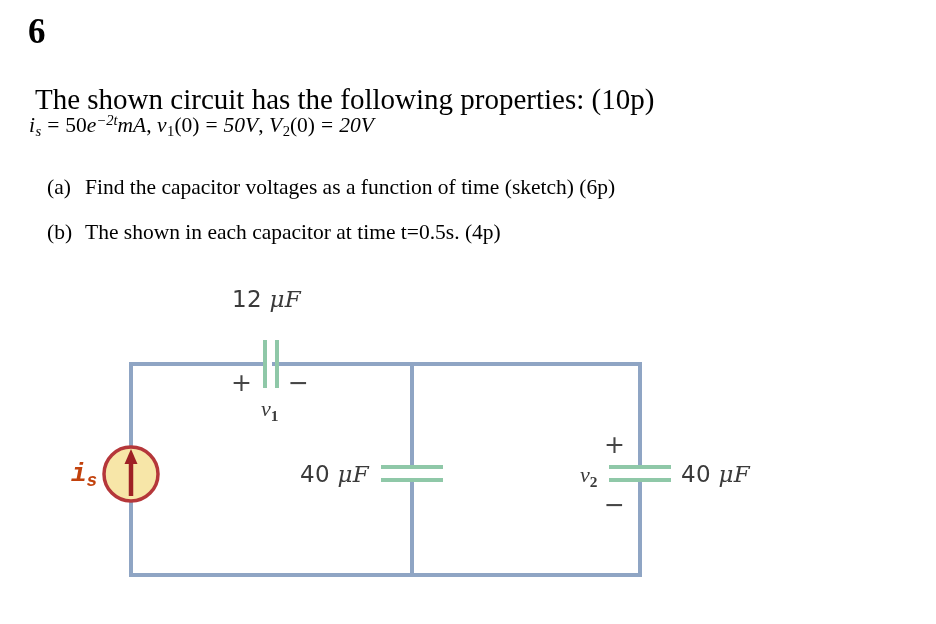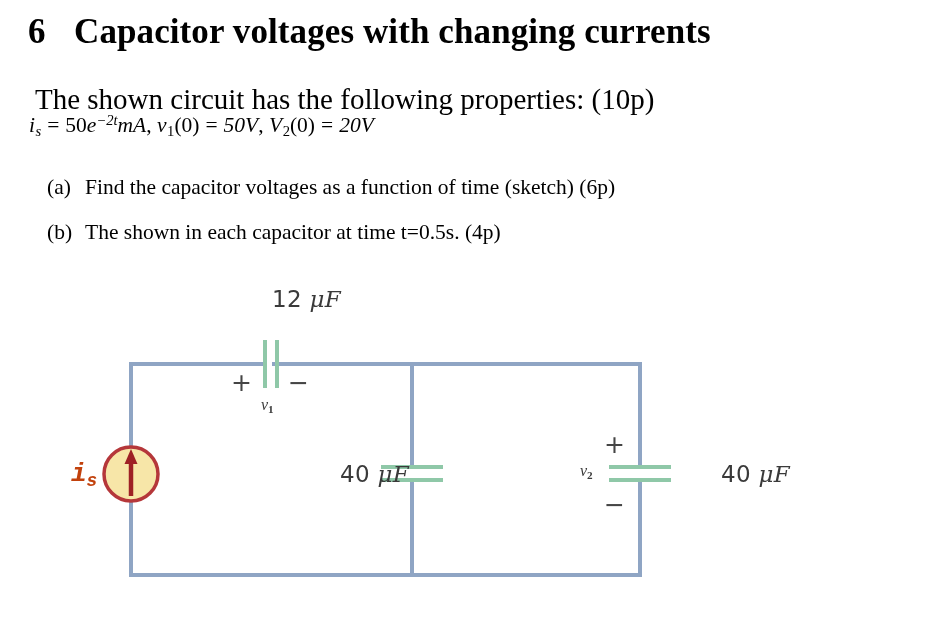--- a/index.html
+++ b/index.html
@@ -101,32 +101,31 @@
   .clabel {
     position: absolute;
     font-family: "DejaVu Sans", "Liberation Sans", sans-serif;
     color: #3a3a3a;
     white-space: nowrap;
   }
   .cap-value {
     font-size: 23px;
     font-weight: 500;
     letter-spacing: 0.3px;
-    margin-left: 40px;
   }
   .cap-value .mu { font-style: italic; font-family: "DejaVu Serif", serif; }
   .sign {
     font-size: 25px;
     color: #454545;
     font-family: "DejaVu Sans", "Liberation Sans", sans-serif;
   }
   .vlabel {
     font-family: "Liberation Serif", "DejaVu Serif", serif;
     font-style: italic;
-    font-size: 16px;
+    font-size: 22px;
     color: #3a3a3a;
   }
   .vlabel sub {
     font-size: 0.7em;
     vertical-align: -0.3em;
     font-style: normal;
     font-weight: bold;
   }
   .slabel {
     font-family: Liberation Mono, monospace;
@@ -138,21 +137,20 @@
   .slabel sub {
     font-size: 0.68em;
     vertical-align: -0.3em;
   }
 </style>
 </head>
 <body>
 
 <div class="heading">
   <span class="heading-number">6</span>
-  <span class="heading-title">Capacitor voltages with changing currents</span>
 </div>
 
 <div class="intro">The shown circuit has the following properties: (10p)</div>
 
 <div class="eqline">
   <span class="mi">i</span><sub class="s">s</sub><span class="opeq">=</span><span class="mn">50</span><span class="mi">e</span><sup class="sp">−2t</sup><span class="mi">mA</span><span>,</span>&nbsp;<span class="mi">v</span><sub class="sn">1</sub><span class="mn">(0)</span><span class="opeq">=</span><span class="mi">50V</span><span>,</span>&nbsp;<span class="mi">V</span><sub class="sn">2</sub><span class="mn">(0)</span><span class="opeq">=</span><span class="mi">20V</span>
 </div>
 
 <div class="item item-a">
   <span class="item-marker">(a)</span>

